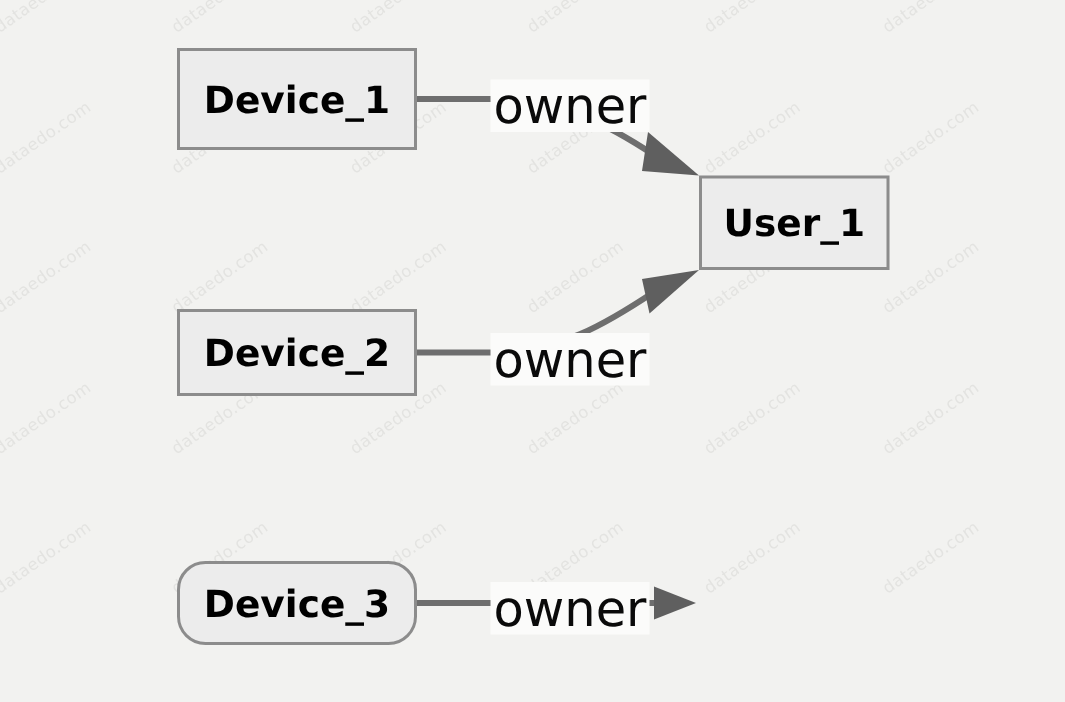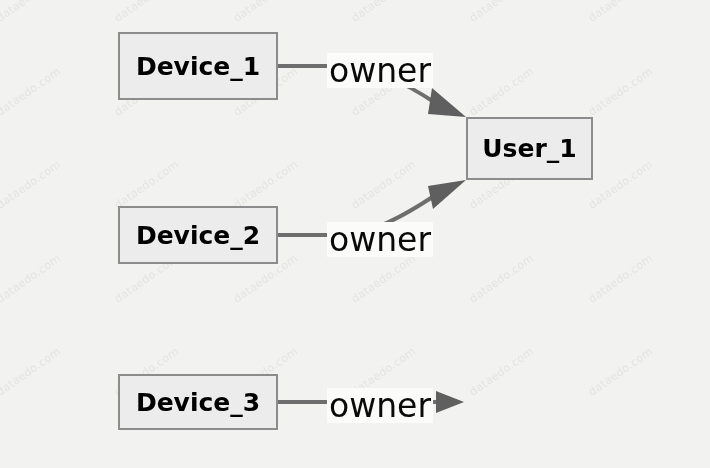--- a/index.html
+++ b/index.html
@@ -127,21 +127,21 @@
   </svg>
 
   <div class="node" style="left:118px; top:32px; width:160px; height:68px;">
     <span class="node-label">Device_1</span>
   </div>
 
   <div class="node" style="left:118px; top:206px; width:160px; height:58px;">
     <span class="node-label">Device_2</span>
   </div>
 
-  <div class="node" style="left:118px; top:374px; width:160px; height:56px;">
+  <div class="node" style="left:118px; top:374px; width:160px; height:56px;border-radius:19px;">
     <span class="node-label">Device_3</span>
   </div>
 
   <div class="node" style="left:466px; top:117px; width:127px; height:63px;">
     <span class="node-label">User_1</span>
   </div>
 
 
   <div class="edge-label" style="left:327px; top:53px;">owner</div>
 

